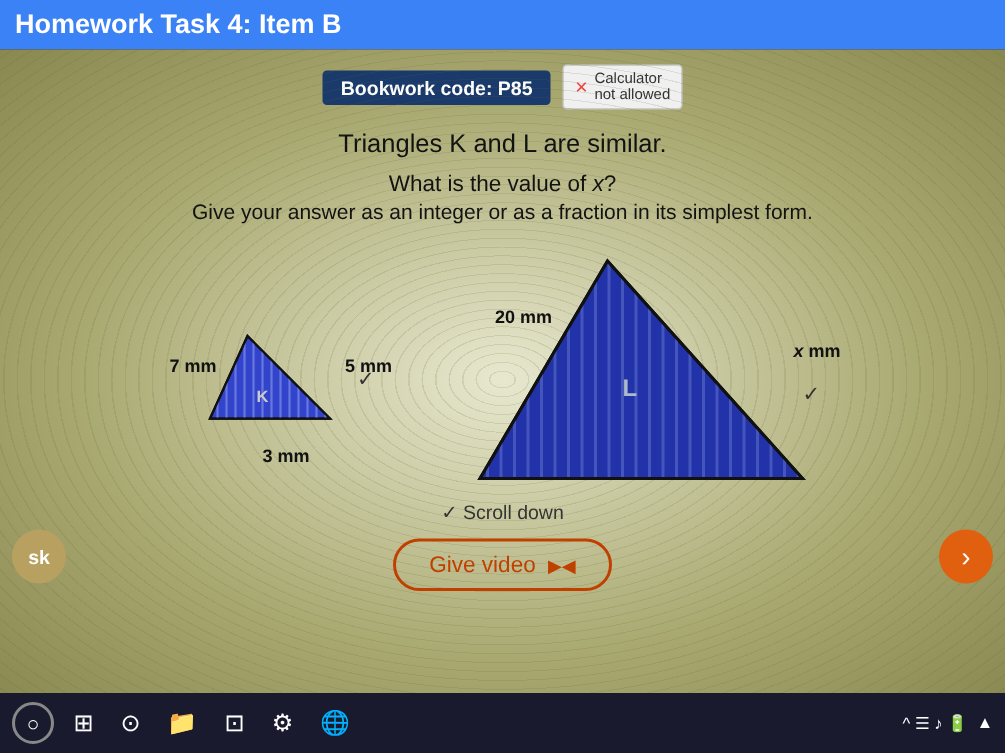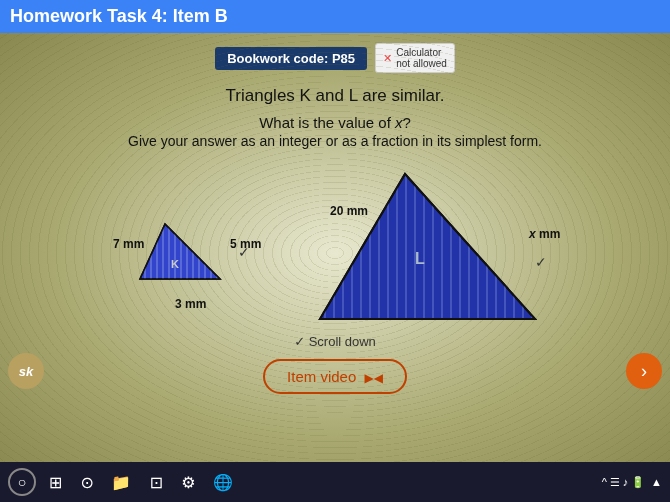--- a/index.html
+++ b/index.html
@@ -216,21 +216,20 @@
       background: #b8a060;
       border-radius: 50%;
       width: 36px;
       height: 36px;
       display: flex;
       align-items: center;
       justify-content: center;
       font-size: 13px;
       color: white;
       font-weight: bold;
-      font-style: italic;
     }
 
     .orange-btn {
       position: absolute;
       right: 8px;
       top: 0;
       background: #e06010;
       border-radius: 50%;
       width: 36px;
       height: 36px;
@@ -392,21 +391,21 @@
 
     <div style="position:absolute;left:460px;top:95px;font-size:14px;color:#333;">✓</div>
 
   </div>
 
   <div class="scroll-down">✓ Scroll down</div>
 
   <div class="watch-video-area">
     <div class="ask-btn">sk</div>
     <button class="watch-video-btn">
-      <span>Item video</span>
+      <span>Give video</span>
       <span style="font-size:12px;margin-left:4px;">▶◀</span>
     </button>
     <div class="orange-btn">›</div>
   </div>
 
 </div>
 
 <div class="taskbar">
   <div class="start-btn">○</div>
   <span class="taskbar-icon">⊞</span>

